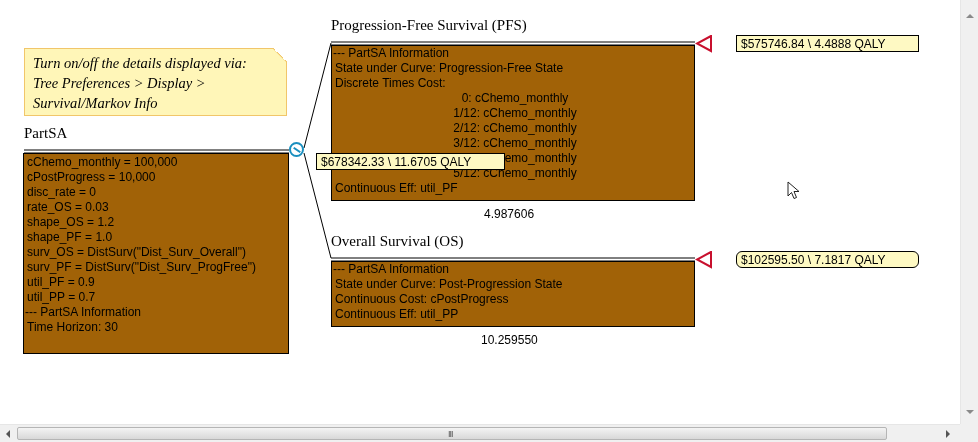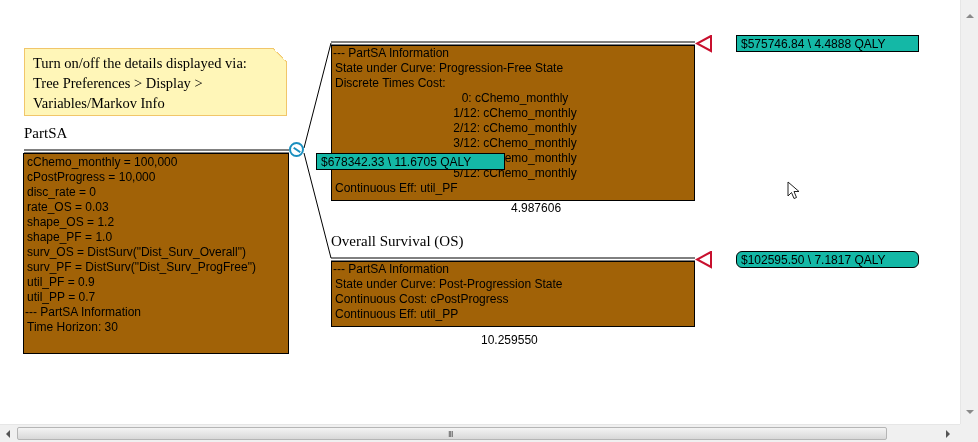--- a/index.html
+++ b/index.html
@@ -7,39 +7,39 @@
       width: 978px; height: 442px; position: relative; overflow: hidden;
       background: #ffffff;
       font-family: "Liberation Sans", sans-serif;
     }
     .canvas { position: absolute; left: 0; top: 0; width: 960px; height: 424px; background: #fff; }
     svg.lines { position: absolute; left: 0; top: 0; width: 960px; height: 424px; }
     .note {
       position: absolute; left: 24px; top: 48px; width: 263px; height: 68px;
       background: #fff6b8; border: 1px solid #f1c66a; box-sizing: border-box;
       font-family: "Liberation Serif", serif; font-size: 14.5px; line-height: 20px;
-      padding: 4px 8px; color: #000;
+      padding: 4px 8px; color: #000; font-style: italic;
     }
     .note .fold {
       position: absolute; right: -1px; top: -1px; width: 14px; height: 14px;
       background: linear-gradient(225deg, #ffffff 50%, #f1c66a 50%, #fff6b8 56%);
     }
     .node-label {
       position: absolute; font-family: "Liberation Serif", serif; font-size: 15px; color: #000;
       white-space: nowrap;
     }
     .info-box {
       position: absolute; border: 1px solid #000; background: #a16207; box-sizing: border-box;
       font-size: 12px; line-height: 15px; color: #000; padding: 0 3px;
       white-space: nowrap; overflow: hidden;
     }
     .info-box div { height: 15px; }
     .ind { padding-left: 4px; text-align: center; }
     .payoff {
-      position: absolute; border: 1px solid #000; background: #14b8a6; box-sizing: border-box;
+      position: absolute; border: 1px solid #000; background: #fef9c3; box-sizing: border-box;
       font-size: 12px; line-height: 14px; height: 17px; padding: 1px 4px; color: #000; white-space: nowrap;
     }
     .prob { position: absolute; font-size: 12px; color: #000; }
     .chance-node {
       position: absolute; left: 289px; top: 142px; width: 15px; height: 15px;
       border: 2px solid #1a8fbf; border-radius: 50%; box-sizing: border-box; background: #fff;
     }
     .chance-node::after {
       content: ""; position: absolute; left: 2px; top: 5px; width: 8px; height: 2px;
       background: #1a8fbf; transform: rotate(35deg);
@@ -84,21 +84,21 @@
     <line x1="331" y1="45" x2="695" y2="45" stroke="#000" stroke-width="1"></line>
 
     <line x1="331" y1="258" x2="695" y2="258" stroke="#000" stroke-width="1"></line>
     <line x1="331" y1="261" x2="695" y2="261" stroke="#000" stroke-width="1"></line>
   </svg>
 
   <div class="note">
     <div class="fold"></div>
     <div>Turn on/off the details displayed via:</div>
     <div>Tree Preferences &gt; Display &gt;</div>
-    <div>Variables/Markov Info</div>
+    <div>Survival/Markov Info</div>
   </div>
 
   <div class="node-label" style="left:24px; top:125px;font-family:Liberation Serif, serif;">PartSA</div>
 
   <div class="info-box" style="left:23px; top:153px; width:266px; height:201px; padding-top:1px;">
     <div>cChemo_monthly = 100,000</div>
     <div>cPostProgress = 10,000</div>
     <div>disc_rate = 0</div>
     <div>rate_OS = 0.03</div>
     <div>shape_OS = 1.2</div>
@@ -106,33 +106,34 @@
     <div>surv_OS = DistSurv("Dist_Surv_Overall")</div>
     <div>surv_PF = DistSurv("Dist_Surv_ProgFree")</div>
     <div>util_PF = 0.9</div>
     <div>util_PP = 0.7</div>
     <div style="margin-left:-2px;">--- PartSA Information</div>
     <div>Time Horizon: 30</div>
   </div>
 
   <div class="chance-node"></div>
 
+  <div class="node-label" style="left:331px; top:17px;">Progression-Free Survival (PFS)</div>
   <div class="info-box" style="left:331px; top:45px; width:364px; height:156px;">
     <div style="margin-left:-2px;">--- PartSA Information</div>
     <div>State under Curve: Progression-Free State</div>
     <div>Discrete Times Cost:</div>
     <div class="ind">  0: cChemo_monthly</div>
     <div class="ind">  1/12: cChemo_monthly</div>
     <div class="ind">  2/12: cChemo_monthly</div>
     <div class="ind">  3/12: cChemo_monthly</div>
     <div class="ind">  4/12: cChemo_monthly</div>
     <div class="ind">  5/12: cChemo_monthly</div>
     <div>Continuous Eff: util_PF</div>
   </div>
-  <div class="prob" style="left:484px; top:201px;margin-left:27px;">4.987606</div>
+  <div class="prob" style="left:484px; top:207px;">4.987606</div>
   <svg class="terminal" style="left:695px; top:35px;" viewBox="0 0 18 18">
     <polygon points="16,1 2,8.5 16,16" fill="#fff" stroke="#c8102e" stroke-width="2"></polygon>
   </svg>
   <div class="payoff" style="left:736px; top:35px; width:183px;">$575746.84 \ 4.4888 QALY</div>
 
   <div class="payoff" style="left:316px; top:153px; width:189px;">$678342.33 \ 11.6705 QALY</div>
 
   <div class="node-label" style="left:331px; top:233px;">Overall Survival (OS)</div>
   <div class="info-box" style="left:331px; top:261px; width:364px; height:66px;">
     <div style="margin-left:-2px;">--- PartSA Information</div>

